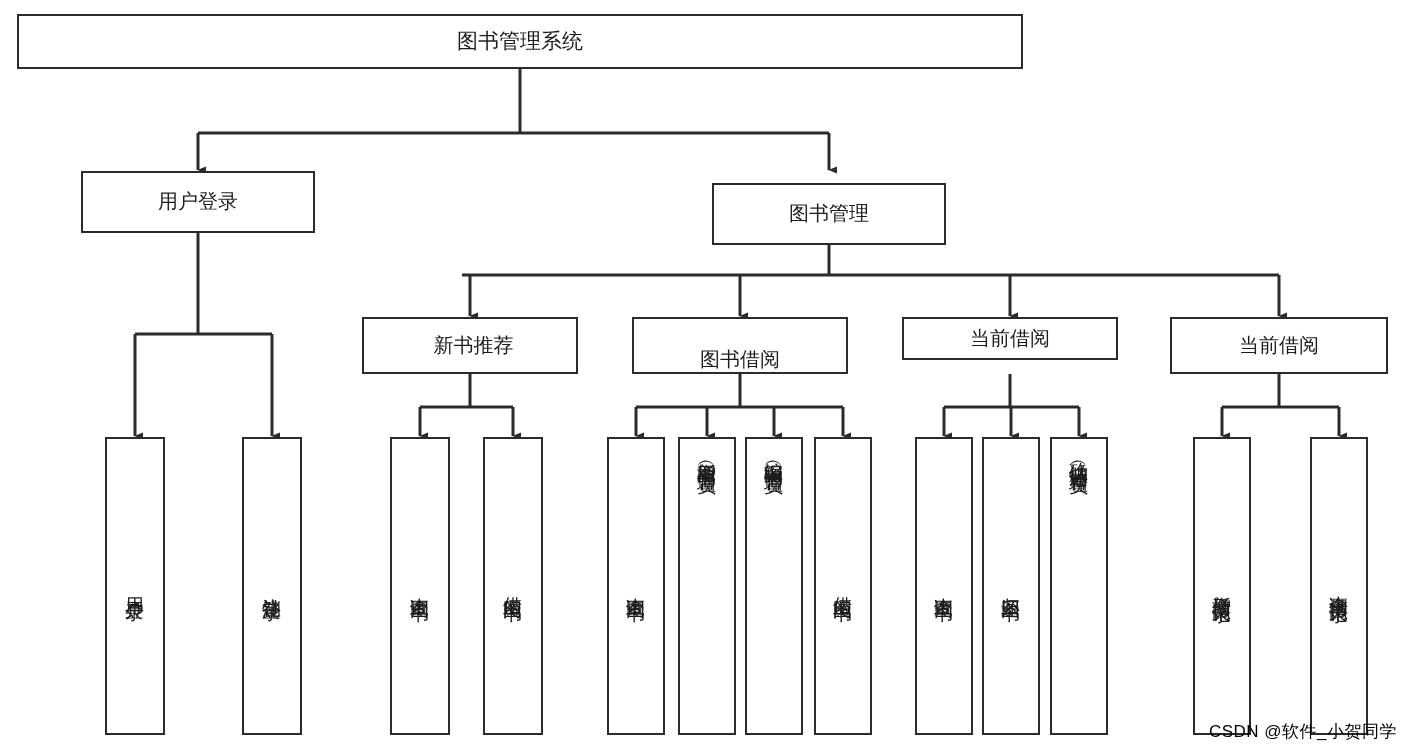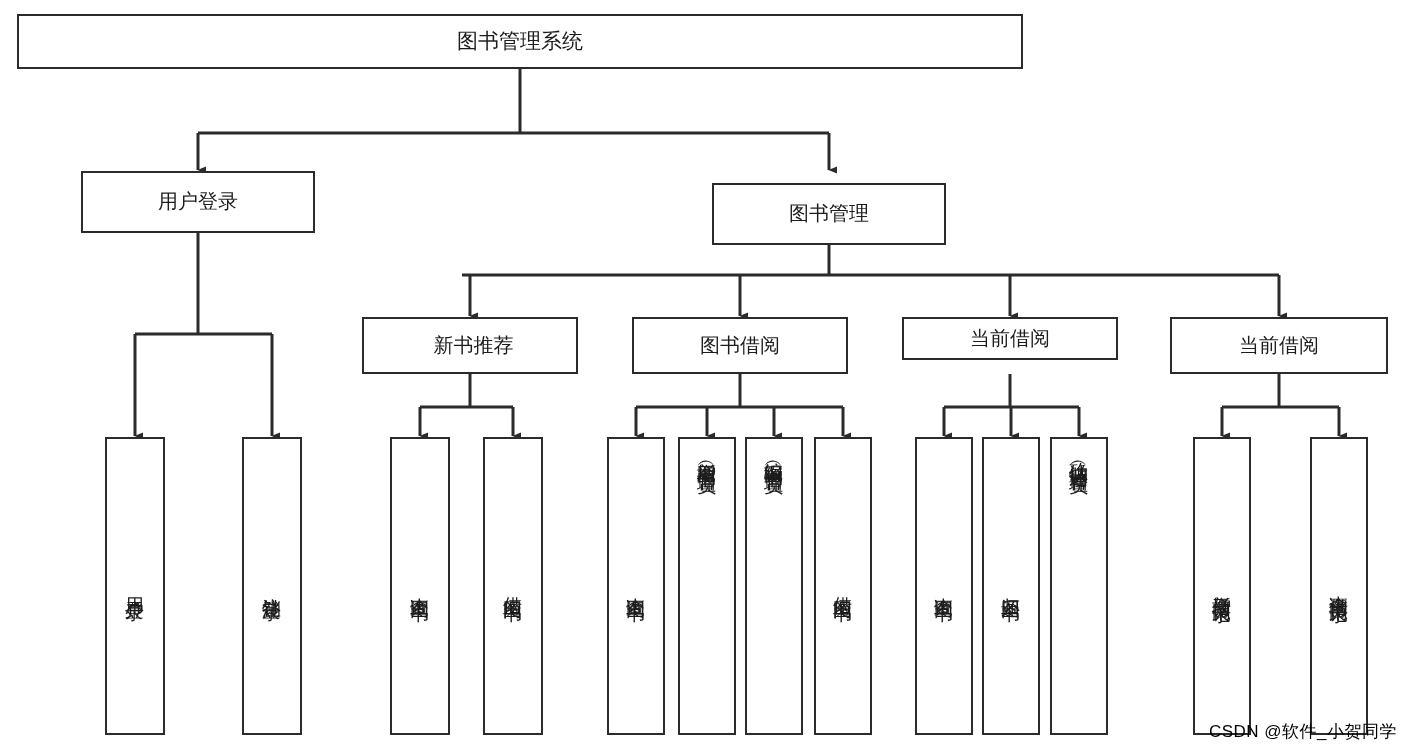--- a/index.html
+++ b/index.html
@@ -126,21 +126,21 @@
       </div>
       <div class="node-box level-1" style="left: 81px; top: 171px; width: 234px; height: 62px;">
         <span class="node-label">用户登录</span>
       </div>
       <div class="node-box level-1" style="left: 712px; top: 171px; width: 234px; height: 62px; margin-top: 12px;">
         <span class="node-label">图书管理</span>
       </div>
       <div class="node-box level-2" style="left: 362px; top: 317px; width: 216px; height: 57px; padding-left: 7px;">
         <span class="node-label">新书推荐</span>
       </div>
-      <div class="node-box level-2" style="left: 632px; top: 317px; width: 216px; height: 57px;">
+      <div class="node-box level-2" style="left: 632px; top: 317px; width: 216px; height: 57px; align-items: flex-end;">
         <span class="node-label">图书借阅</span>
       </div>
       <div class="node-box level-2" style="left: 902px; top: 317px; width: 216px; height: 43px;">
         <span class="node-label">当前借阅</span>
       </div>
       <div class="node-box level-2" style="left: 1170px; top: 317px; width: 218px; height: 57px;">
         <span class="node-label">当前借阅</span>
       </div>
       <div class="node-box level-3 center-v" style="left: 105px; top: 437px; width: 60px; height: 298px;">
         <span class="node-label">用户登录</span>

